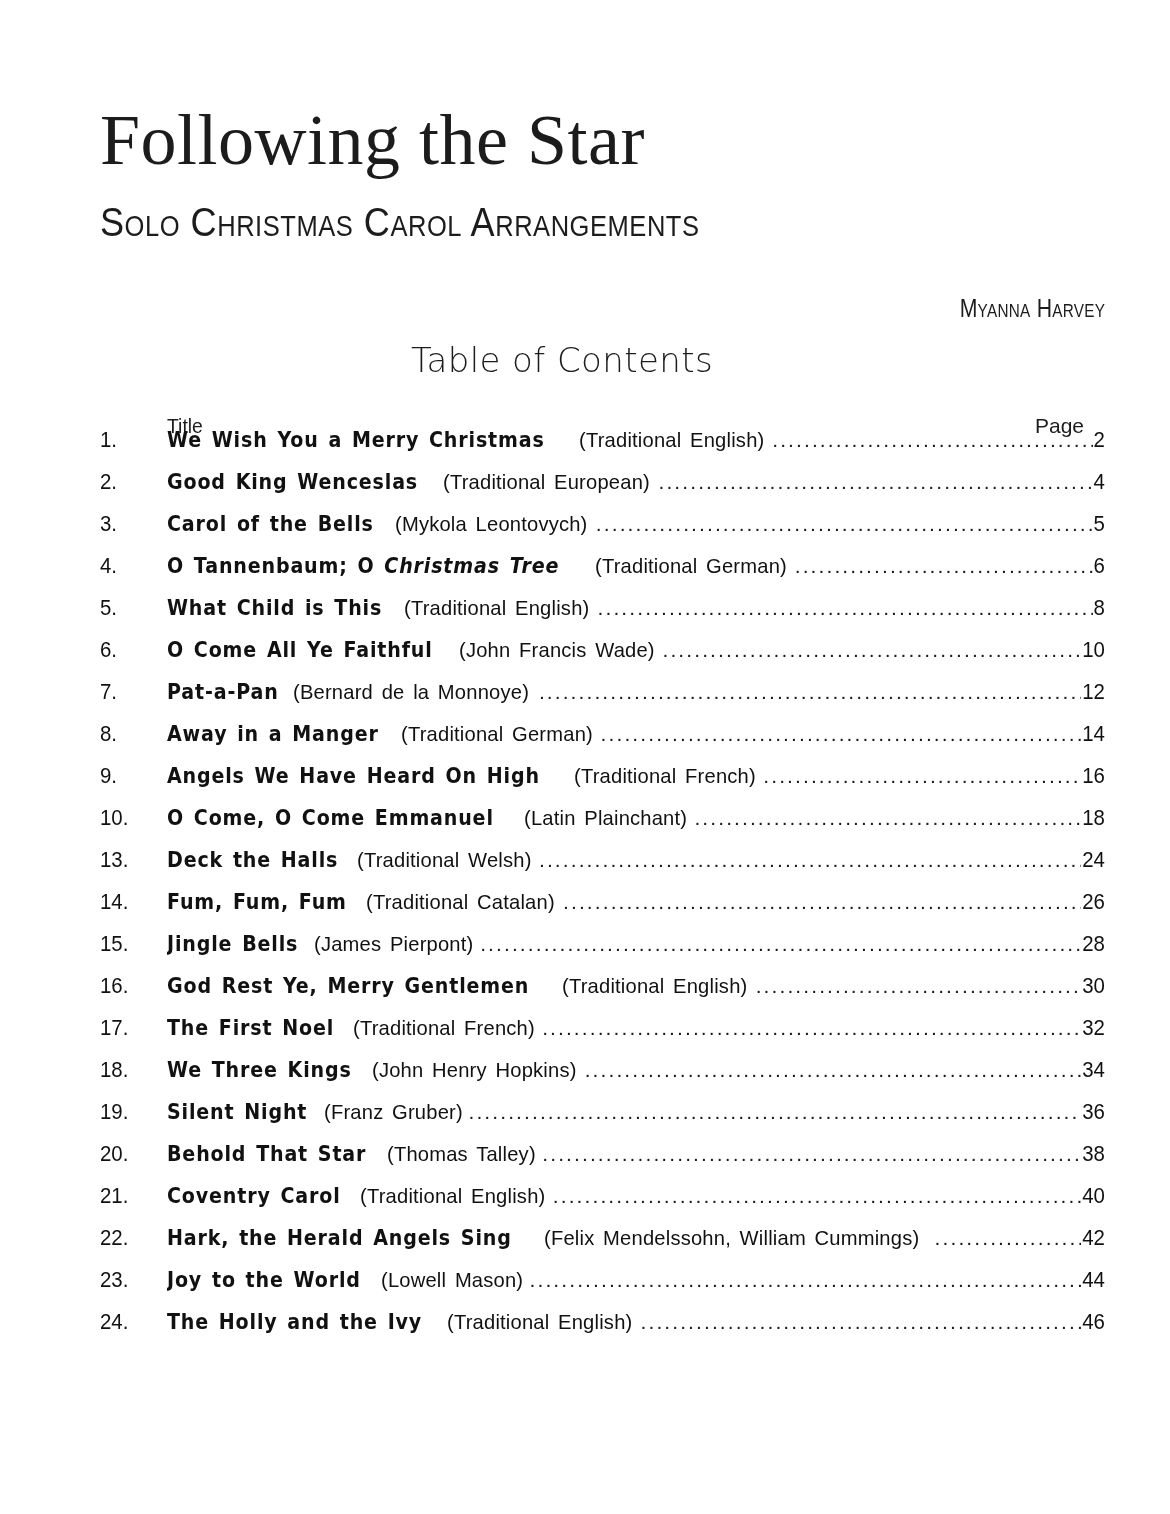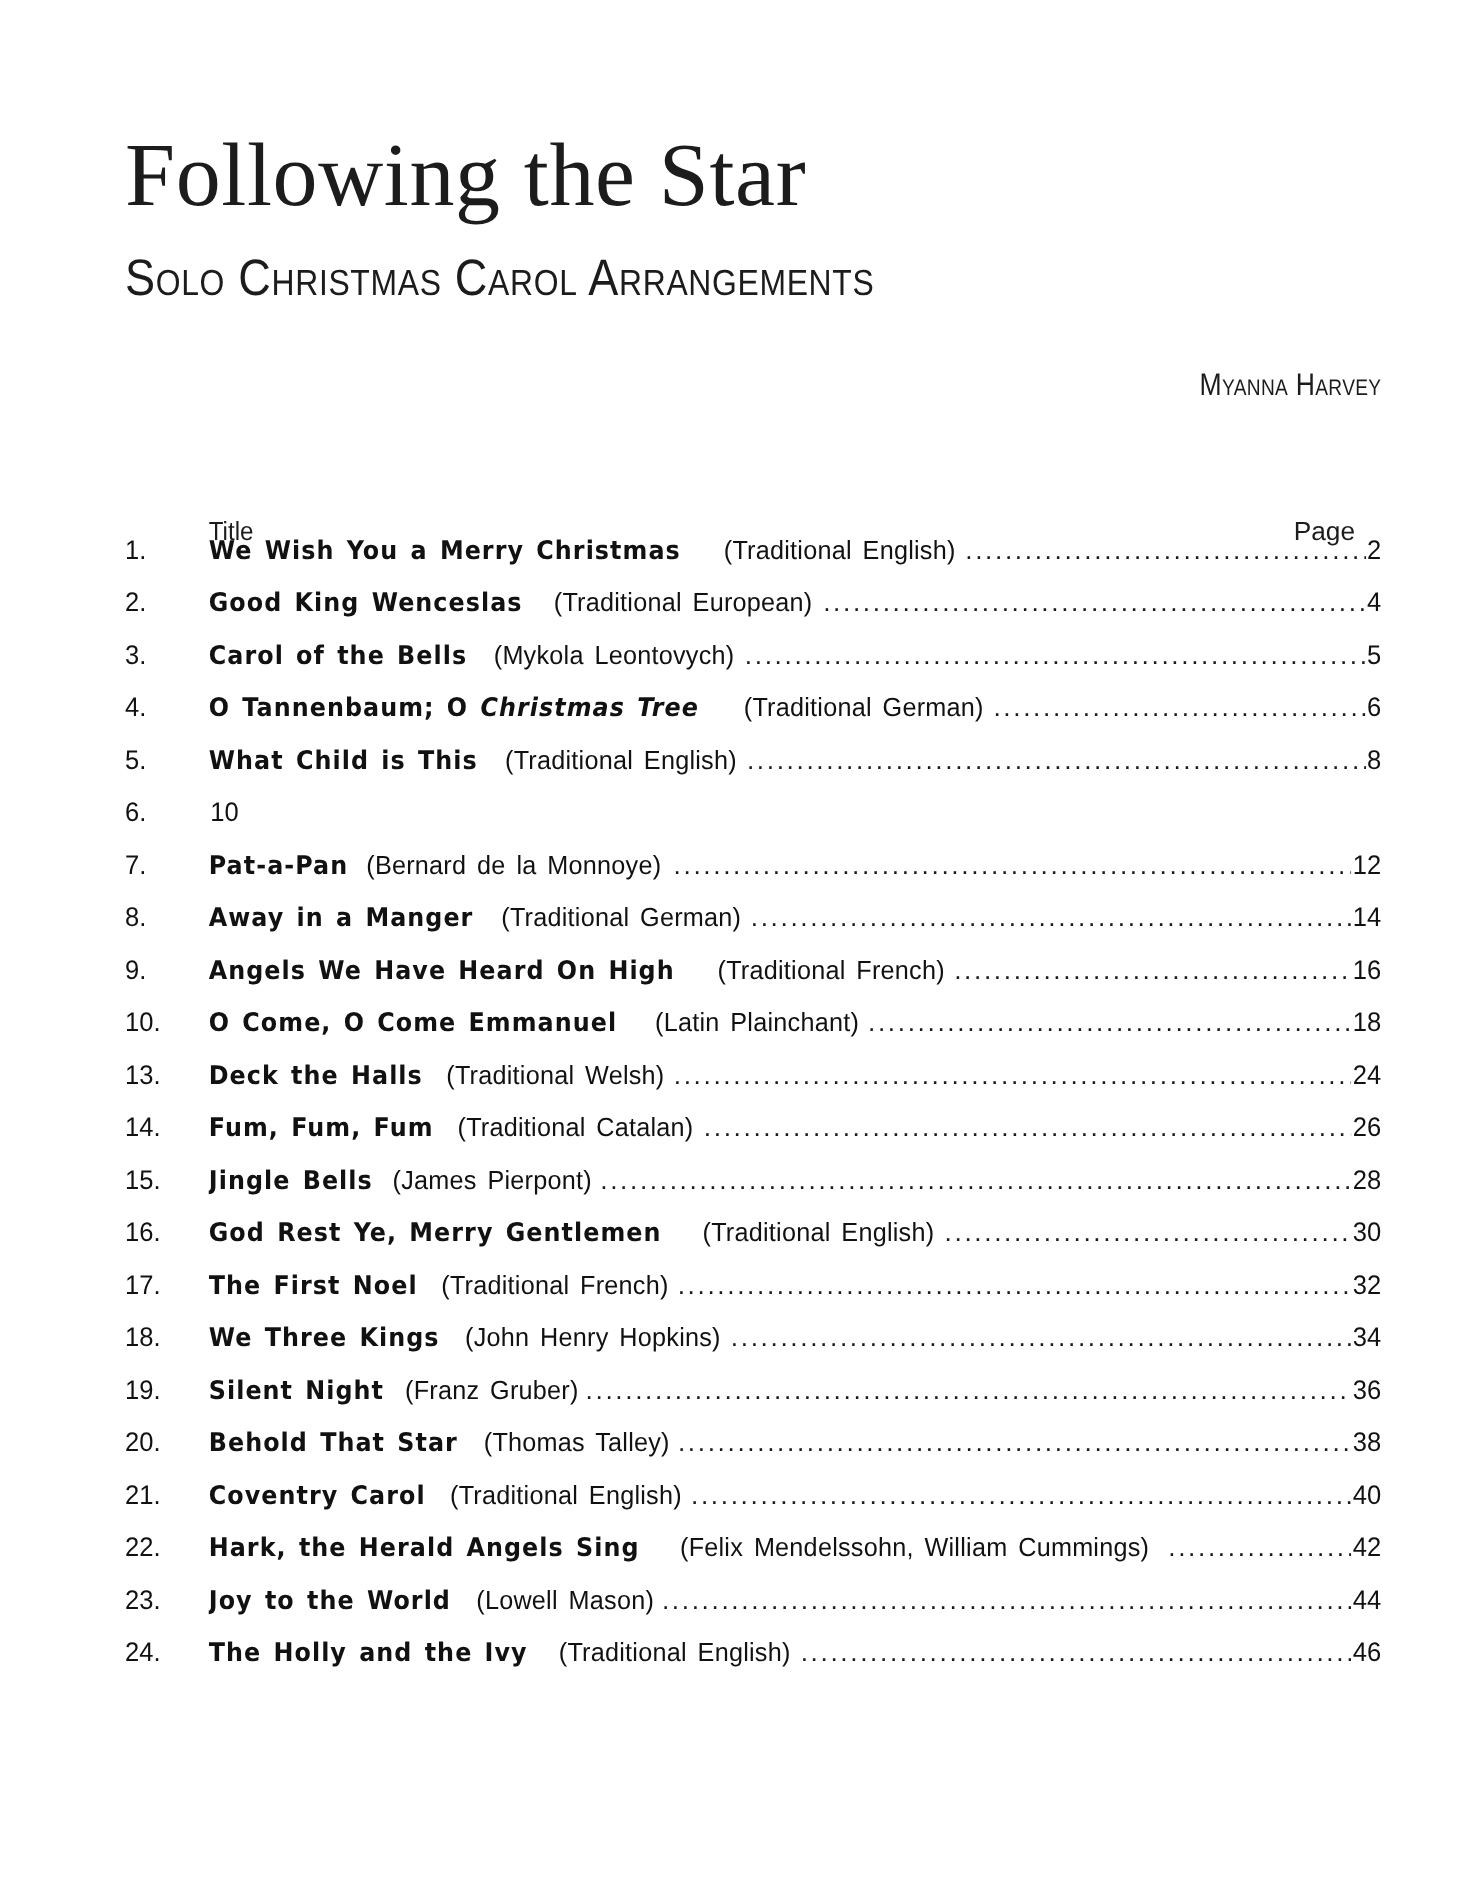--- a/index.html
+++ b/index.html
@@ -205,20 +205,21 @@
 <div class="page">
 
   <div class="masthead">
     <div class="book-title">Following the Star</div>
     <div class="book-subtitle">Solo Christmas Carol Arrangements</div>
     <div class="author-line">
       <span class="author-inner">Myanna Harvey</span>
     </div>
   </div>
 
+  <div class="toc-heading">Table of Contents</div>
 
   <div class="col-headers">
     <span class="col-title-label">Title</span>
     <span class="col-page-label">Page</span>
   </div>
 
   <div class="toc-list" id="toc-list">
       <div class="toc-entry">
         <span class="entry-num">1.</span>
         <span class="entry-body">
@@ -259,20 +260,25 @@
         <span class="entry-num">5.</span>
         <span class="entry-body">
           <span class="entry-song">What Child is This</span>
           <span class="entry-attrib">(Traditional English)</span>
           <span class="entry-leader"></span>
         </span>
         <span class="entry-page">8</span>
       </div>
       <div class="toc-entry">
         <span class="entry-num">6.</span>
+        <span class="entry-body">
+          <span class="entry-song">O Come All Ye Faithful</span>
+          <span class="entry-attrib">(John Francis Wade)</span>
+          <span class="entry-leader"></span>
+        </span>
         <span class="entry-page">10</span>
       </div>
       <div class="toc-entry">
         <span class="entry-num">7.</span>
         <span class="entry-body">
           <span class="entry-song">Pat-a-Pan</span>
           <span class="entry-attrib">(Bernard de la Monnoye)</span>
           <span class="entry-leader"></span>
         </span>
         <span class="entry-page">12</span>

